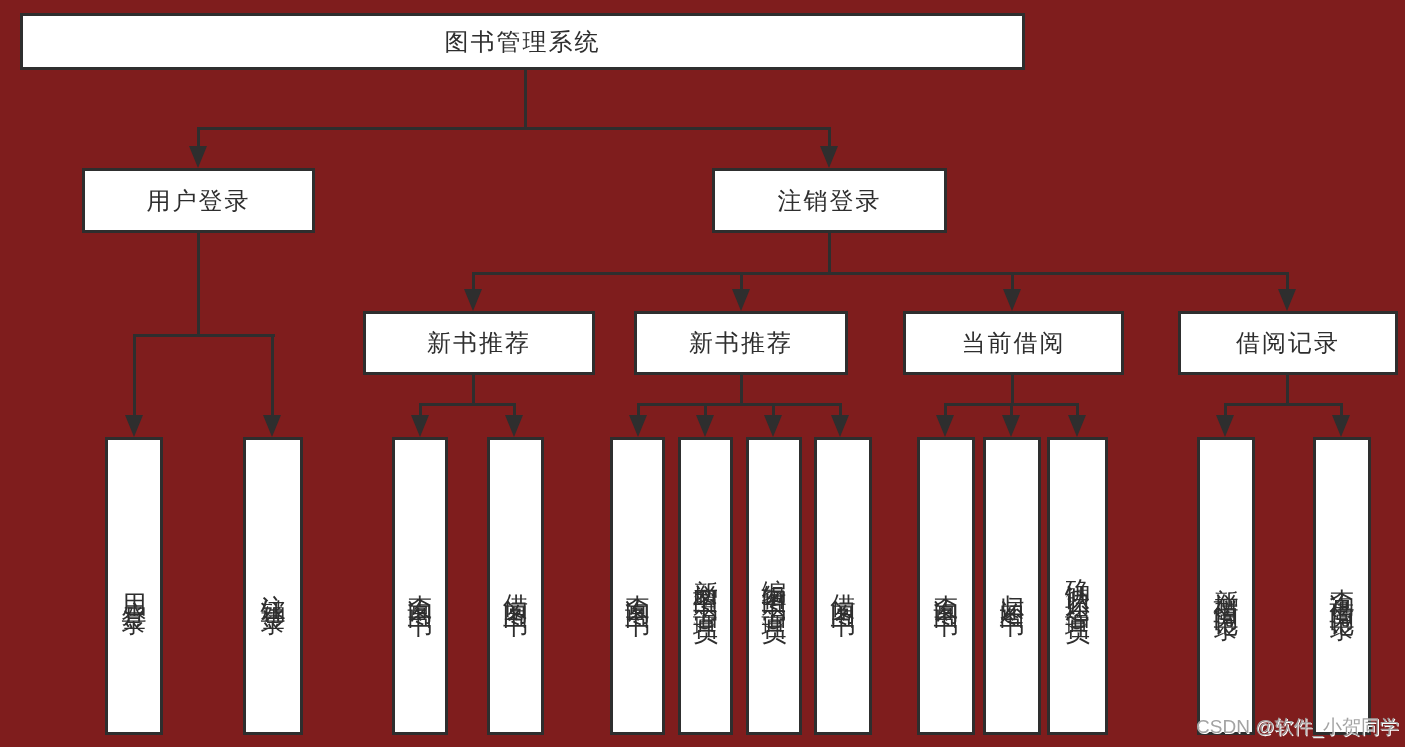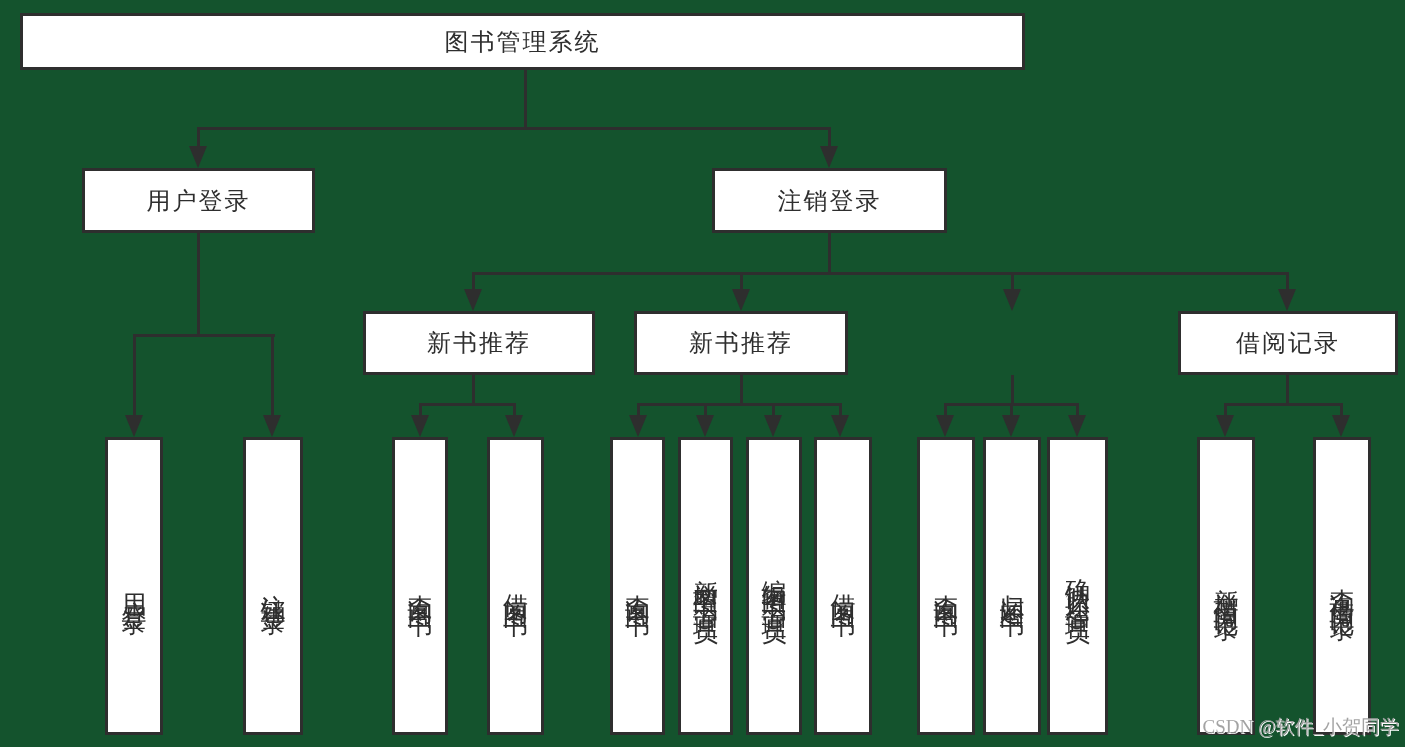--- a/index.html
+++ b/index.html
@@ -1,21 +1,21 @@
 <!DOCTYPE html>
 <html><head>
 <meta charset="utf-8">
 <style>
   html, body { margin: 0; padding: 0; background: #ffffff; }
   .canvas {
     position: relative;
     width: 1405px;
     height: 747px;
-    background: #14532d;
-    font-family: Liberation Serif, serif;
+    background: #7f1d1d;
+    font-family: Liberation Sans, sans-serif;
     color: #2e2e2e;
     overflow: hidden;
   }
   .box {
     position: absolute;
     box-sizing: border-box;
     border: 3px solid #2e2e2e;
     background: #ffffff;
     display: flex;
     align-items: center;
@@ -127,20 +127,23 @@
   <div class="box hnode" style="left:712px;top:168px;width:235px;height:65px">
     <span>注销登录</span>
   </div>
 
   <div class="box hnode" style="left:363px;top:311px;width:232px;height:64px">
     <span>新书推荐</span>
   </div>
   <div class="box hnode" style="left:634px;top:311px;width:214px;height:64px">
     <span>新书推荐</span>
   </div>
+  <div class="box hnode" style="left:903px;top:311px;width:221px;height:64px">
+    <span>当前借阅</span>
+  </div>
   <div class="box hnode" style="left:1178px;top:311px;width:220px;height:64px">
     <span>借阅记录</span>
   </div>
 
   <div class="box vnode" style="left:105px;top:437px;width:58px;height:298px">
     <span>用户登录</span>
   </div>
   <div class="box vnode" style="left:243px;top:437px;width:60px;height:298px">
     <span>注销登录</span>
   </div>

